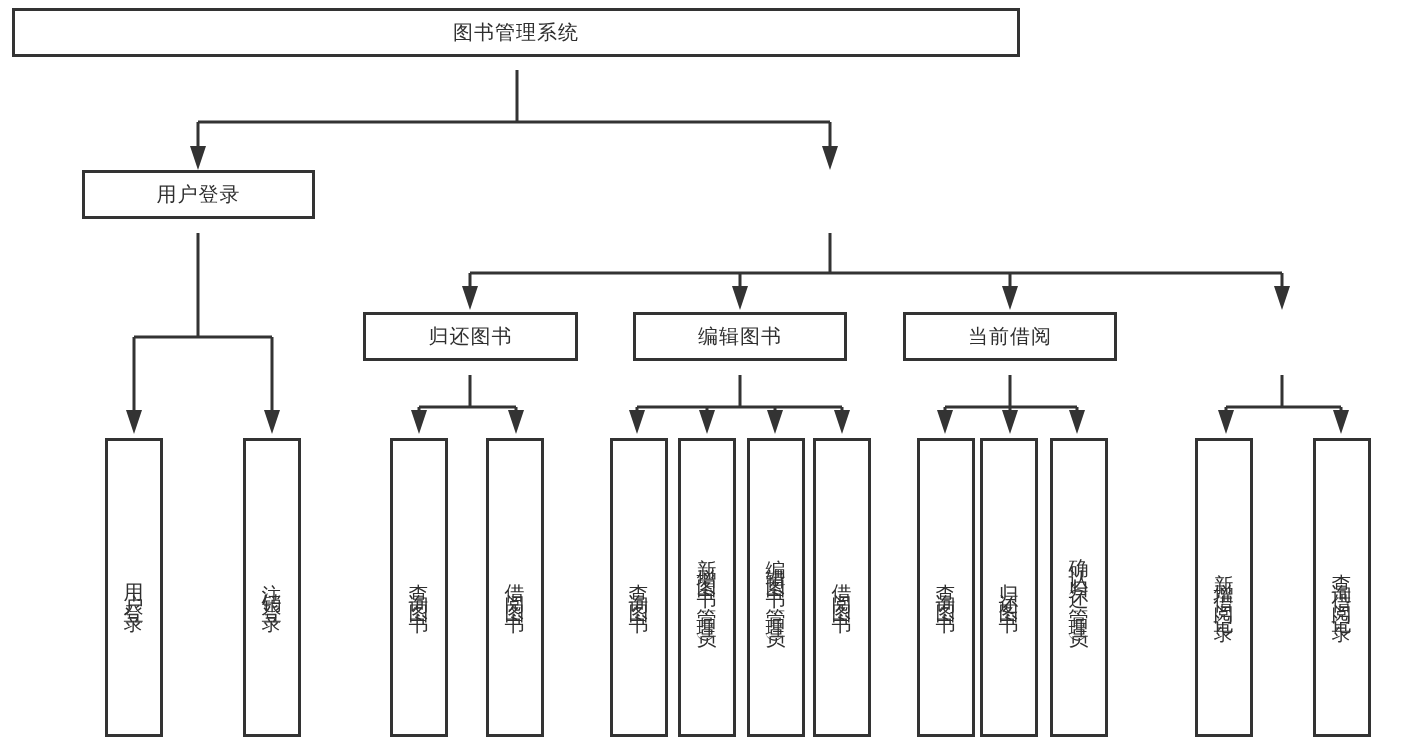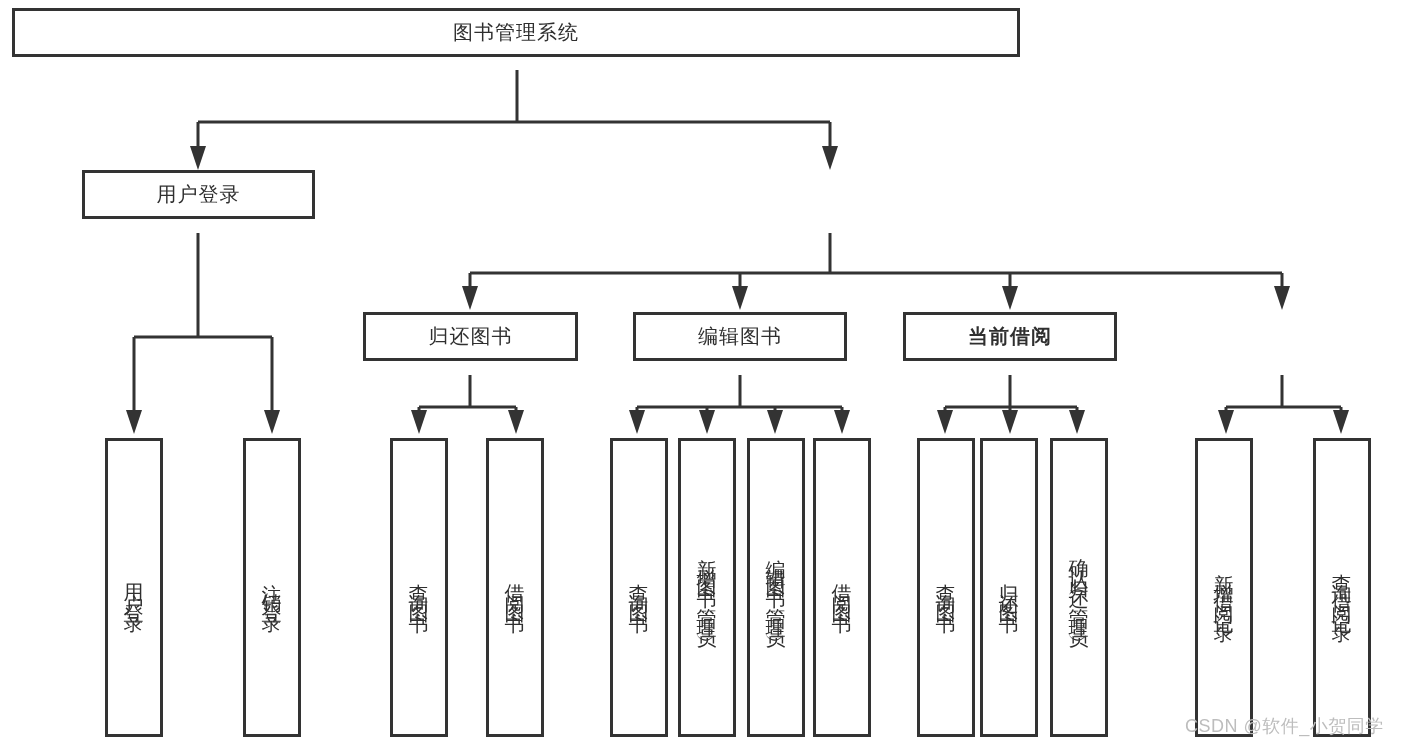--- a/index.html
+++ b/index.html
@@ -58,21 +58,21 @@
   
   .root   { left: 12px;  top: 8px;   width: 1008px; height: 62px; }
 
   
   .l2-0   { left: 82px;  top: 170px; width: 233px; }
   .l2-1   { left: 712px; top: 170px; width: 235px; }
 
   
   .l3-0   { left: 363px;  top: 312px; width: 215px; }
   .l3-1   { left: 633px;  top: 312px; width: 214px; }
-  .l3-2   { left: 903px;  top: 312px; width: 214px; font-weight: bold; }
+  .l3-2   { left: 903px;  top: 312px; width: 214px; }
   .l3-3   { left: 1173px; top: 312px; width: 217px; }
 
   
   .lf-a0 { left: 105px;  }
   .lf-a1 { left: 243px;  }
   .lf-b0 { left: 390px;  }
   .lf-b1 { left: 486px;  }
   .lf-c0 { left: 610px;  }
   .lf-c1 { left: 678px;  }
   .lf-c2 { left: 747px;  }
@@ -155,15 +155,14 @@
   <div class="node v lf-c2">编辑图书（管理员）</div>
   <div class="node v lf-c3">借阅图书</div>
 
   <div class="node v lf-d0">查询图书</div>
   <div class="node v lf-d1">归还图书</div>
   <div class="node v lf-d2">确认归还（管理员）</div>
 
   <div class="node v lf-e0">新增借阅记录</div>
   <div class="node v lf-e1">查询借阅记录</div>
 
-  <div class="watermark">CSDN @软件_小贺同学</div>
 
 </div>
 
 </body></html>

